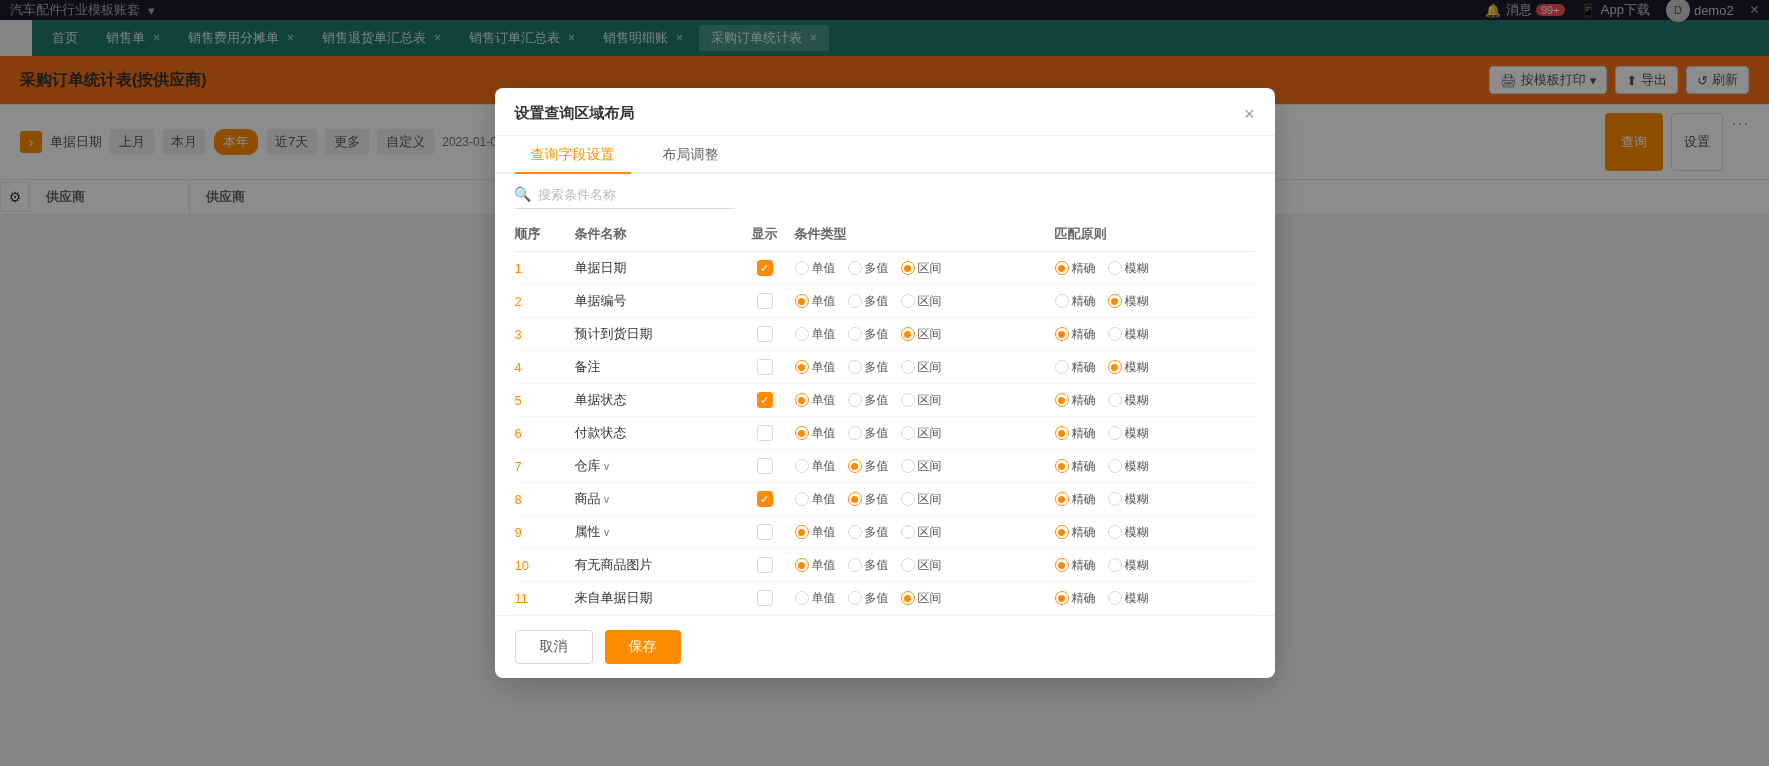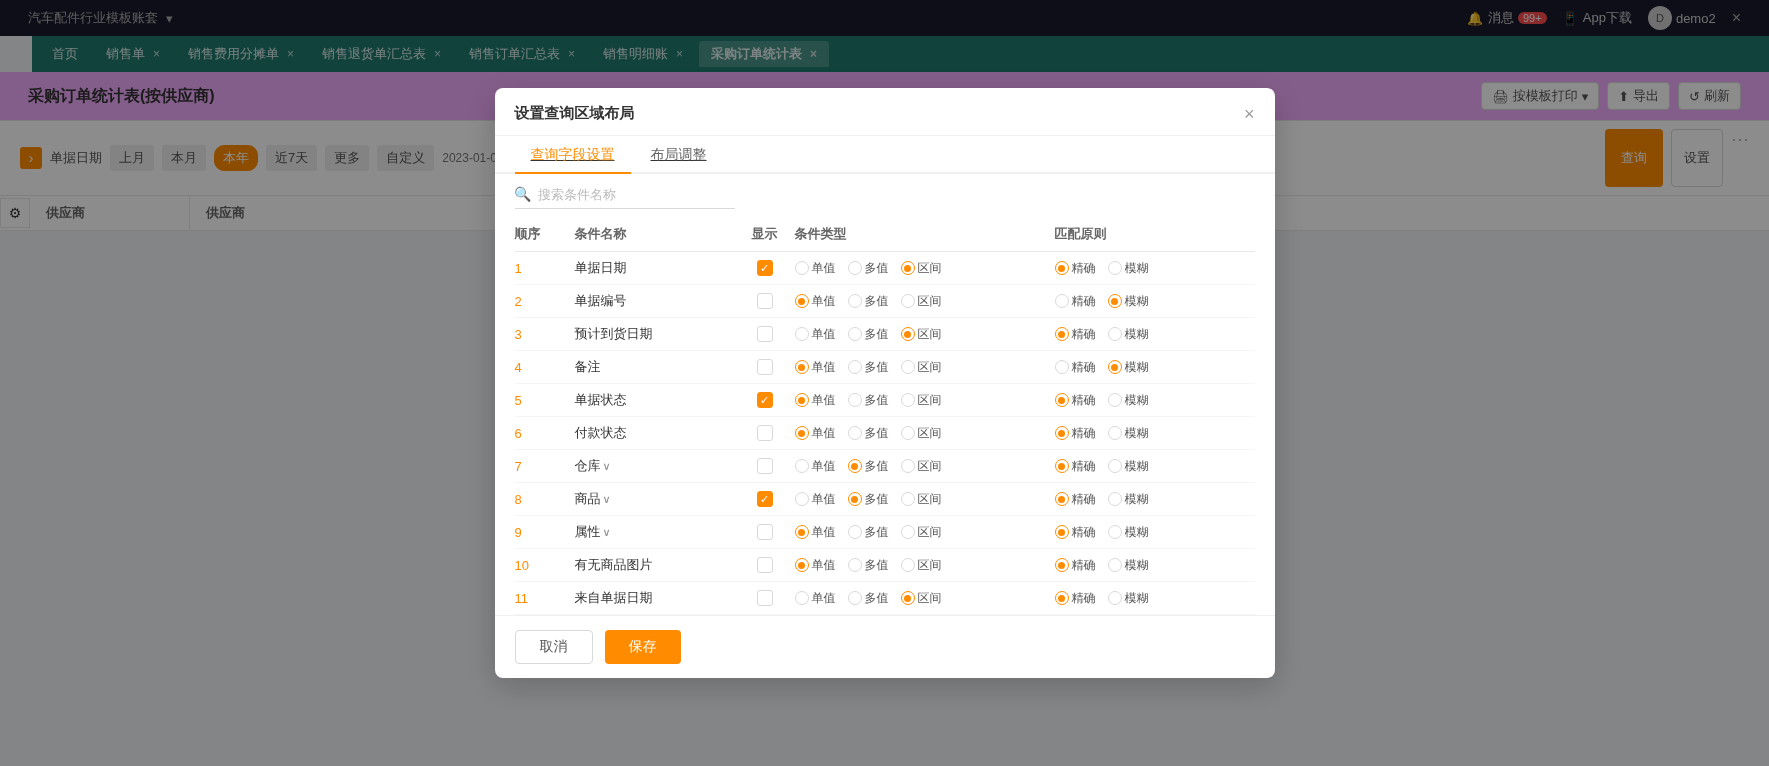--- a/index.html
+++ b/index.html
@@ -1,25 +1,25 @@
 <!DOCTYPE html>
 <html><head>
   <meta charset="utf-8">
   <style>
     * { box-sizing: border-box; margin: 0; padding: 0; }
     body { font-family: 'Microsoft YaHei', Arial, sans-serif; font-size: 13px; background: #f0f2f5; color: #333; }
 
     
     .top-nav {
       background: #1a1a2e;
-      height: 36px;
+      height: 20px;
       display: flex;
       align-items: center;
       justify-content: space-between;
-      padding: 0 28px;
+      padding: 0 10px;
       color: #ccc;
     }
     .top-nav-left { font-size: 13px; color: #aaa; display: flex; align-items: center; gap: 8px; }
     .top-nav-right { display: flex; align-items: center; gap: 16px; font-size: 13px; }
     .top-nav-right .badge { background: #ff4d4f; color: #fff; border-radius: 10px; padding: 0 5px; font-size: 11px; }
     .close-btn-top { color: #aaa; cursor: pointer; font-size: 16px; }
 
     
     .tab-bar {
       background: #1f7a6e;
@@ -34,27 +34,27 @@
       padding: 4px 12px;
       border-radius: 4px 4px 0 0;
       color: rgba(255,255,255,0.85);
       cursor: pointer;
       font-size: 13px;
       display: flex;
       align-items: center;
       gap: 4px;
     }
     .tab-item.home { background: transparent; }
-    .tab-item.active { background: rgba(255,255,255,0.2); font-weight: bold; }
+    .tab-item.active { background: rgba(255,255,255,0.2); }
     .tab-item .tab-close { font-size: 12px; color: rgba(255,255,255,0.7); margin-left: 4px; }
 
     
     .page-header {
-      background: #f0abfc;
-      padding: 10px 28px;
+      background: #f97316;
+      padding: 10px 20px;
       display: flex;
       align-items: center;
       justify-content: space-between;
       border-bottom: 1px solid #e8e8e8;
     }
     .page-title { font-size: 16px; font-weight: bold; color: #333; }
     .page-actions { display: flex; align-items: center; gap: 8px; }
     .btn-print, .btn-export, .btn-refresh {
       border: 1px solid #d9d9d9;
       background: #fff;
@@ -121,22 +121,21 @@
       justify-content: space-between;
     }
     .dialog-title { font-size: 15px; font-weight: bold; color: #333; }
     .dialog-close { cursor: pointer; color: #999; font-size: 18px; line-height: 1; }
 
     
     .dialog-tabs {
       display: flex;
       border-bottom: 2px solid #f0f0f0;
       padding: 0 20px;
-      gap: 4px;
-      text-decoration: underline;
+      gap: 16px;
     }
     .dialog-tab {
       padding: 10px 16px 8px;
       cursor: pointer;
       font-size: 14px;
       color: #666;
       border-bottom: 2px solid transparent;
       margin-bottom: -2px;
     }
     .dialog-tab.active {

